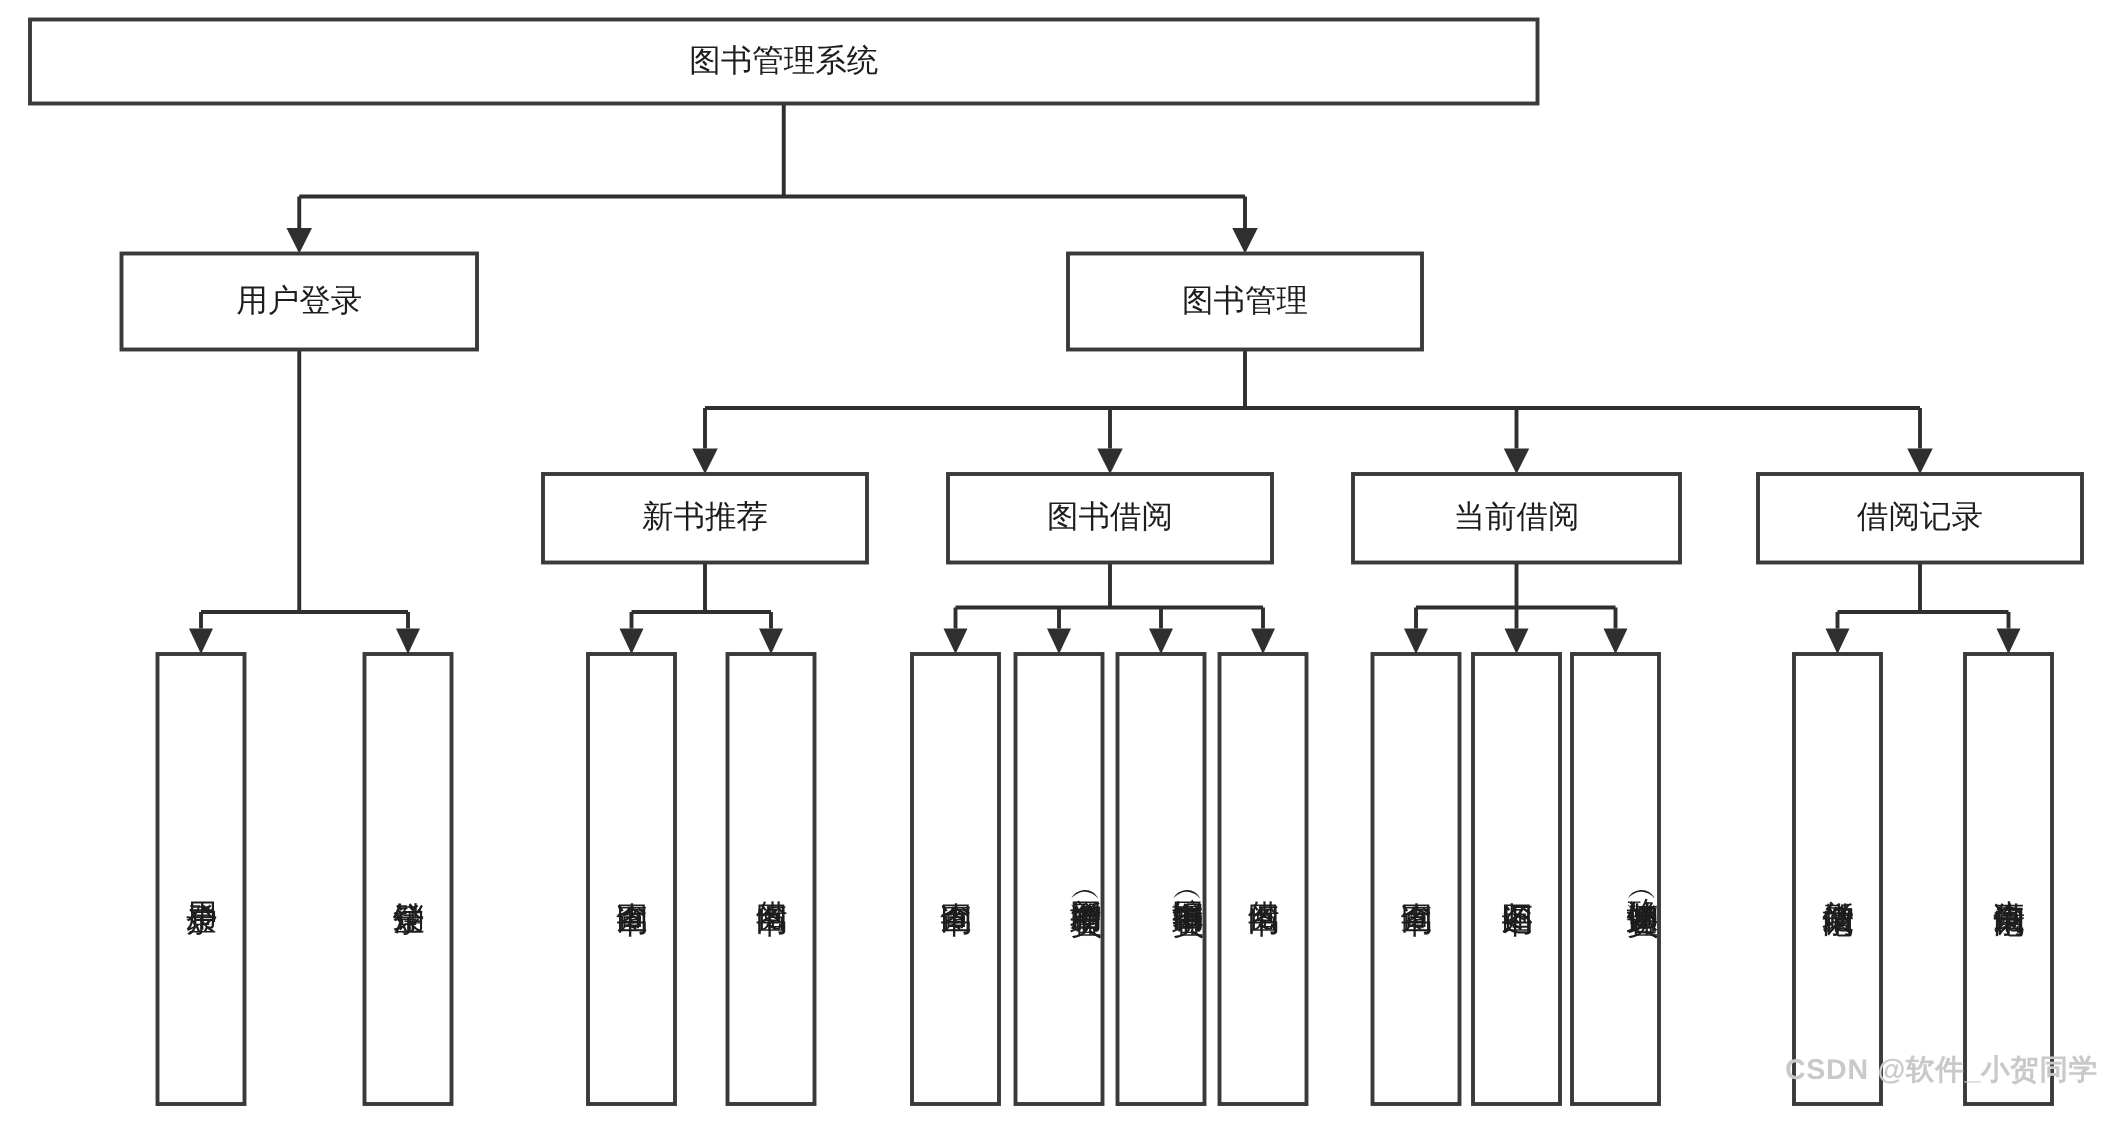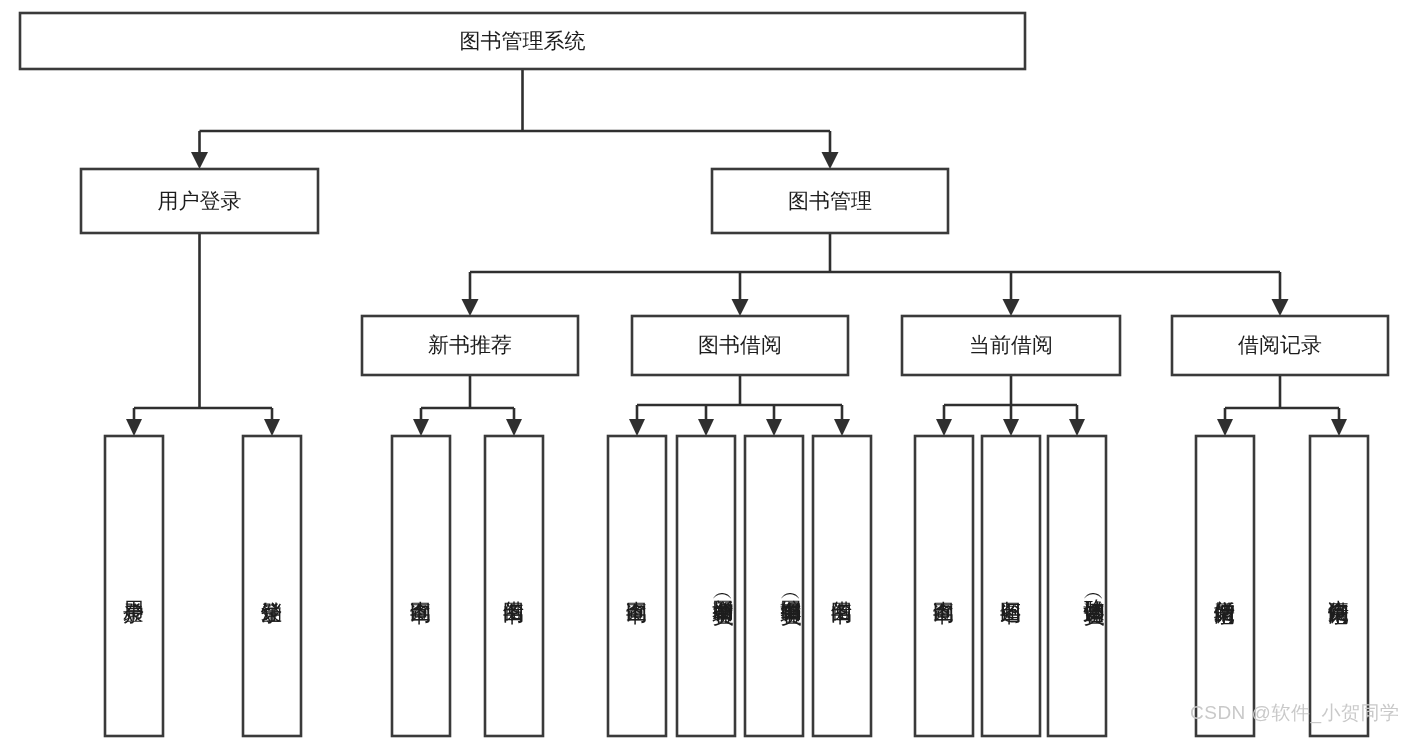--- a/index.html
+++ b/index.html
@@ -63,20 +63,21 @@
     white-space: nowrap;
     pointer-events: none;
   }
   .watermark {
     position: absolute;
     font-family: "Liberation Sans", "DejaVu Sans", sans-serif;
     font-size: 19px;
     color: #c9c9c9;
     white-space: nowrap;
     letter-spacing: 0.5px;
+    font-weight: bold;
   }
 </style>
 </head>
 <body>
 
 <div id="diagram-root">
 
   <svg class="diagram" viewBox="0 0 1405 747">
     <defs>
       <marker id="arrow" viewBox="0 0 12 12" refX="6" refY="10.5" markerWidth="12" markerHeight="12" orient="auto-start-reverse">

